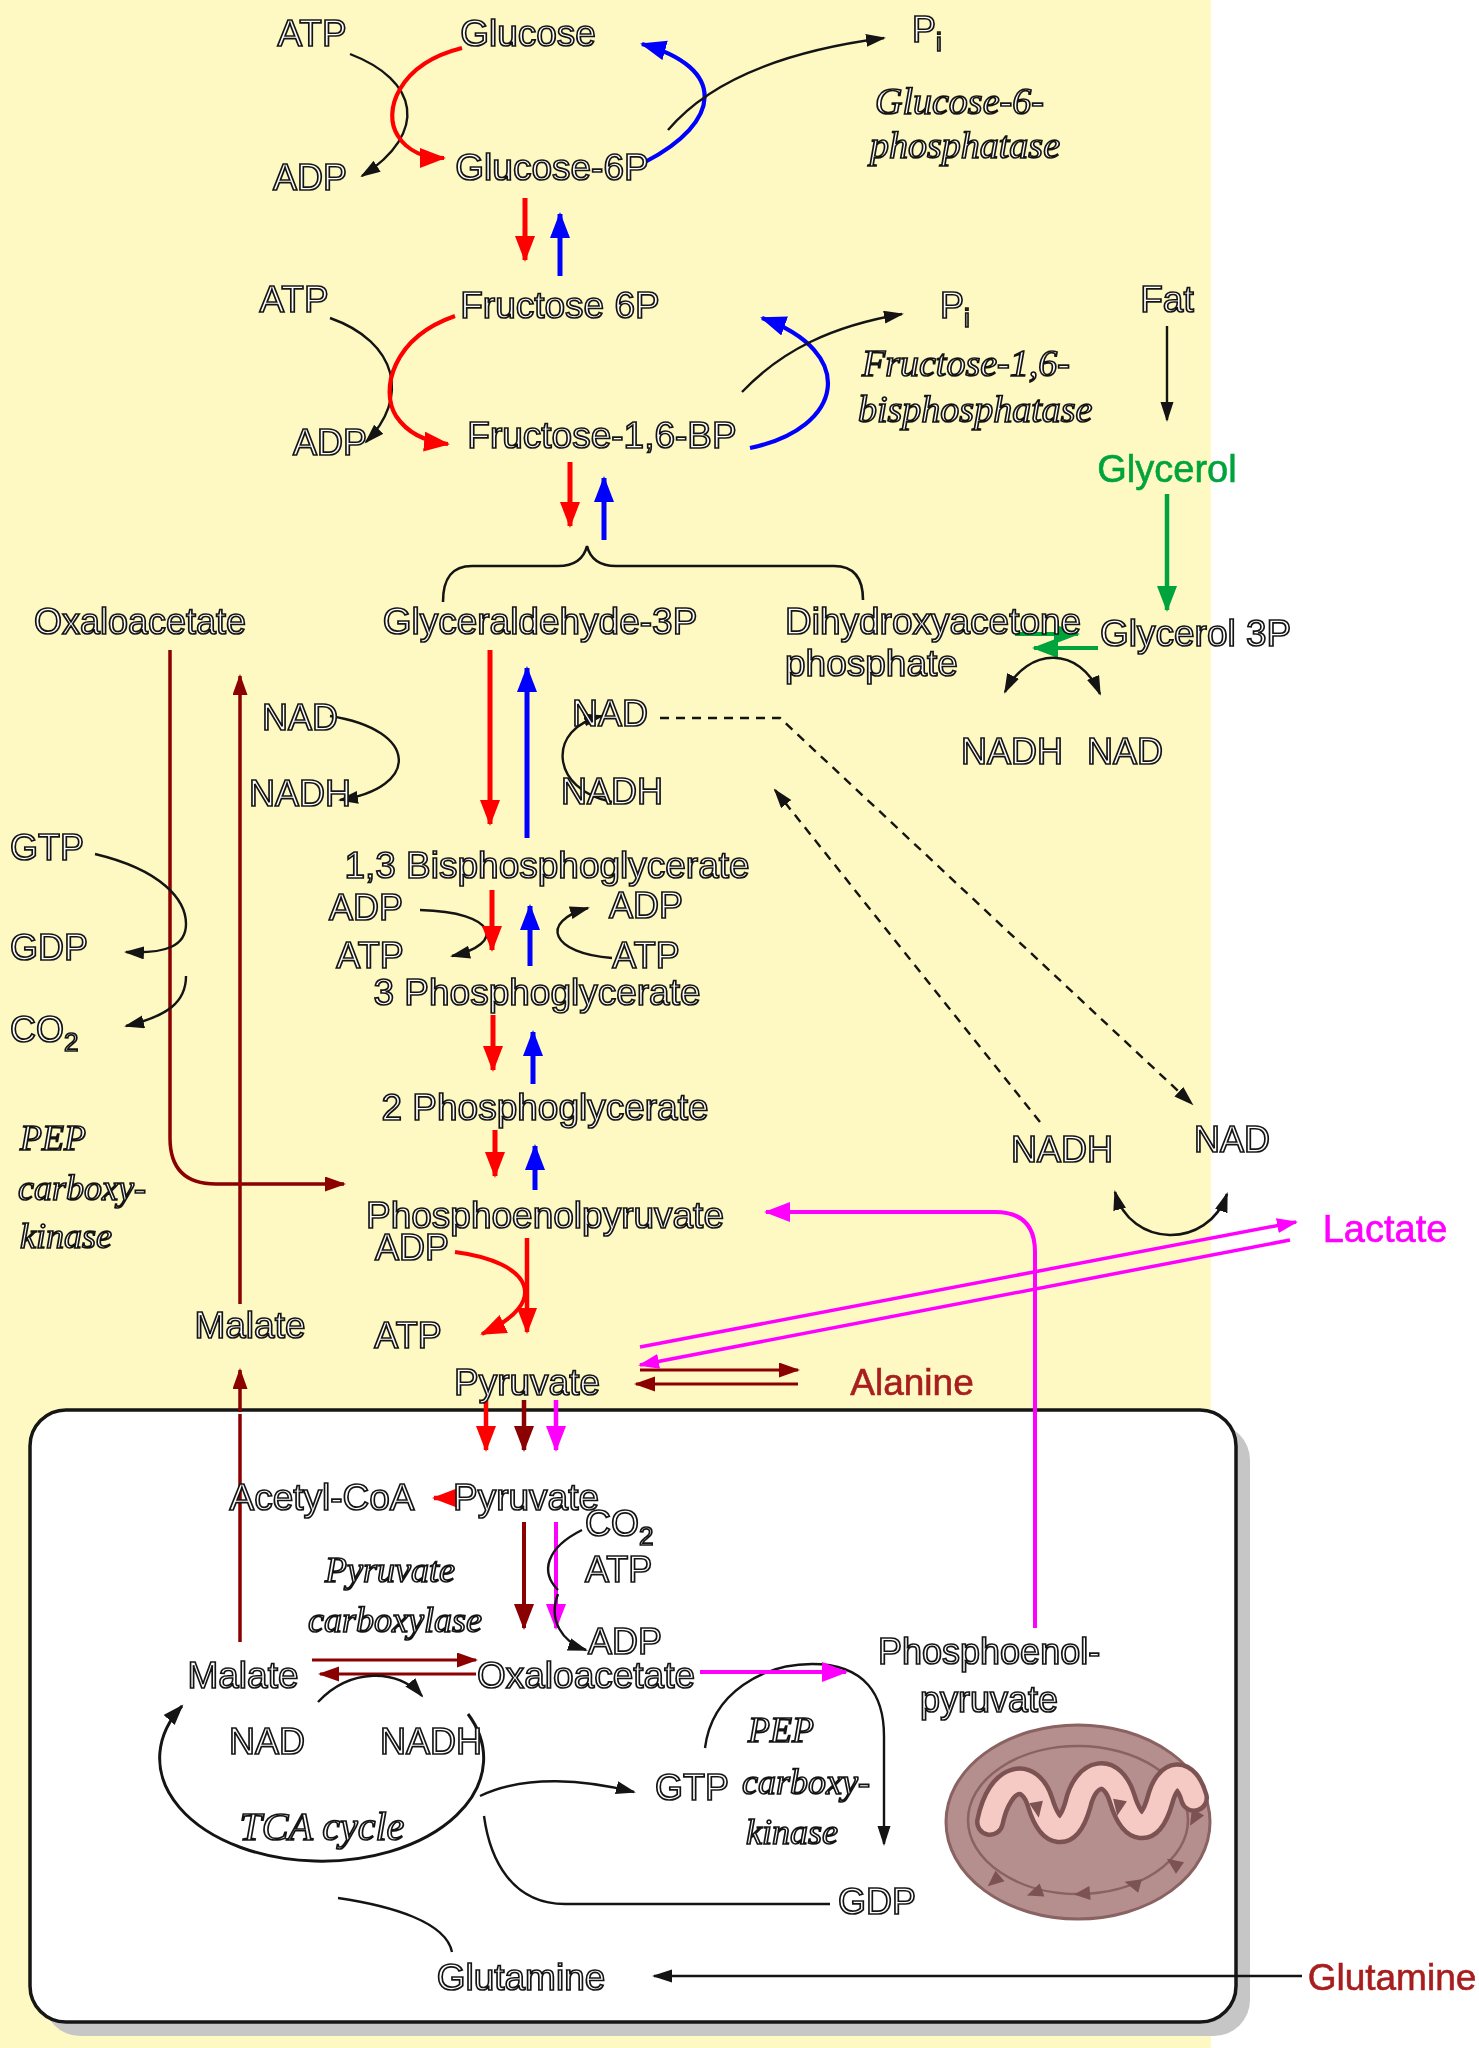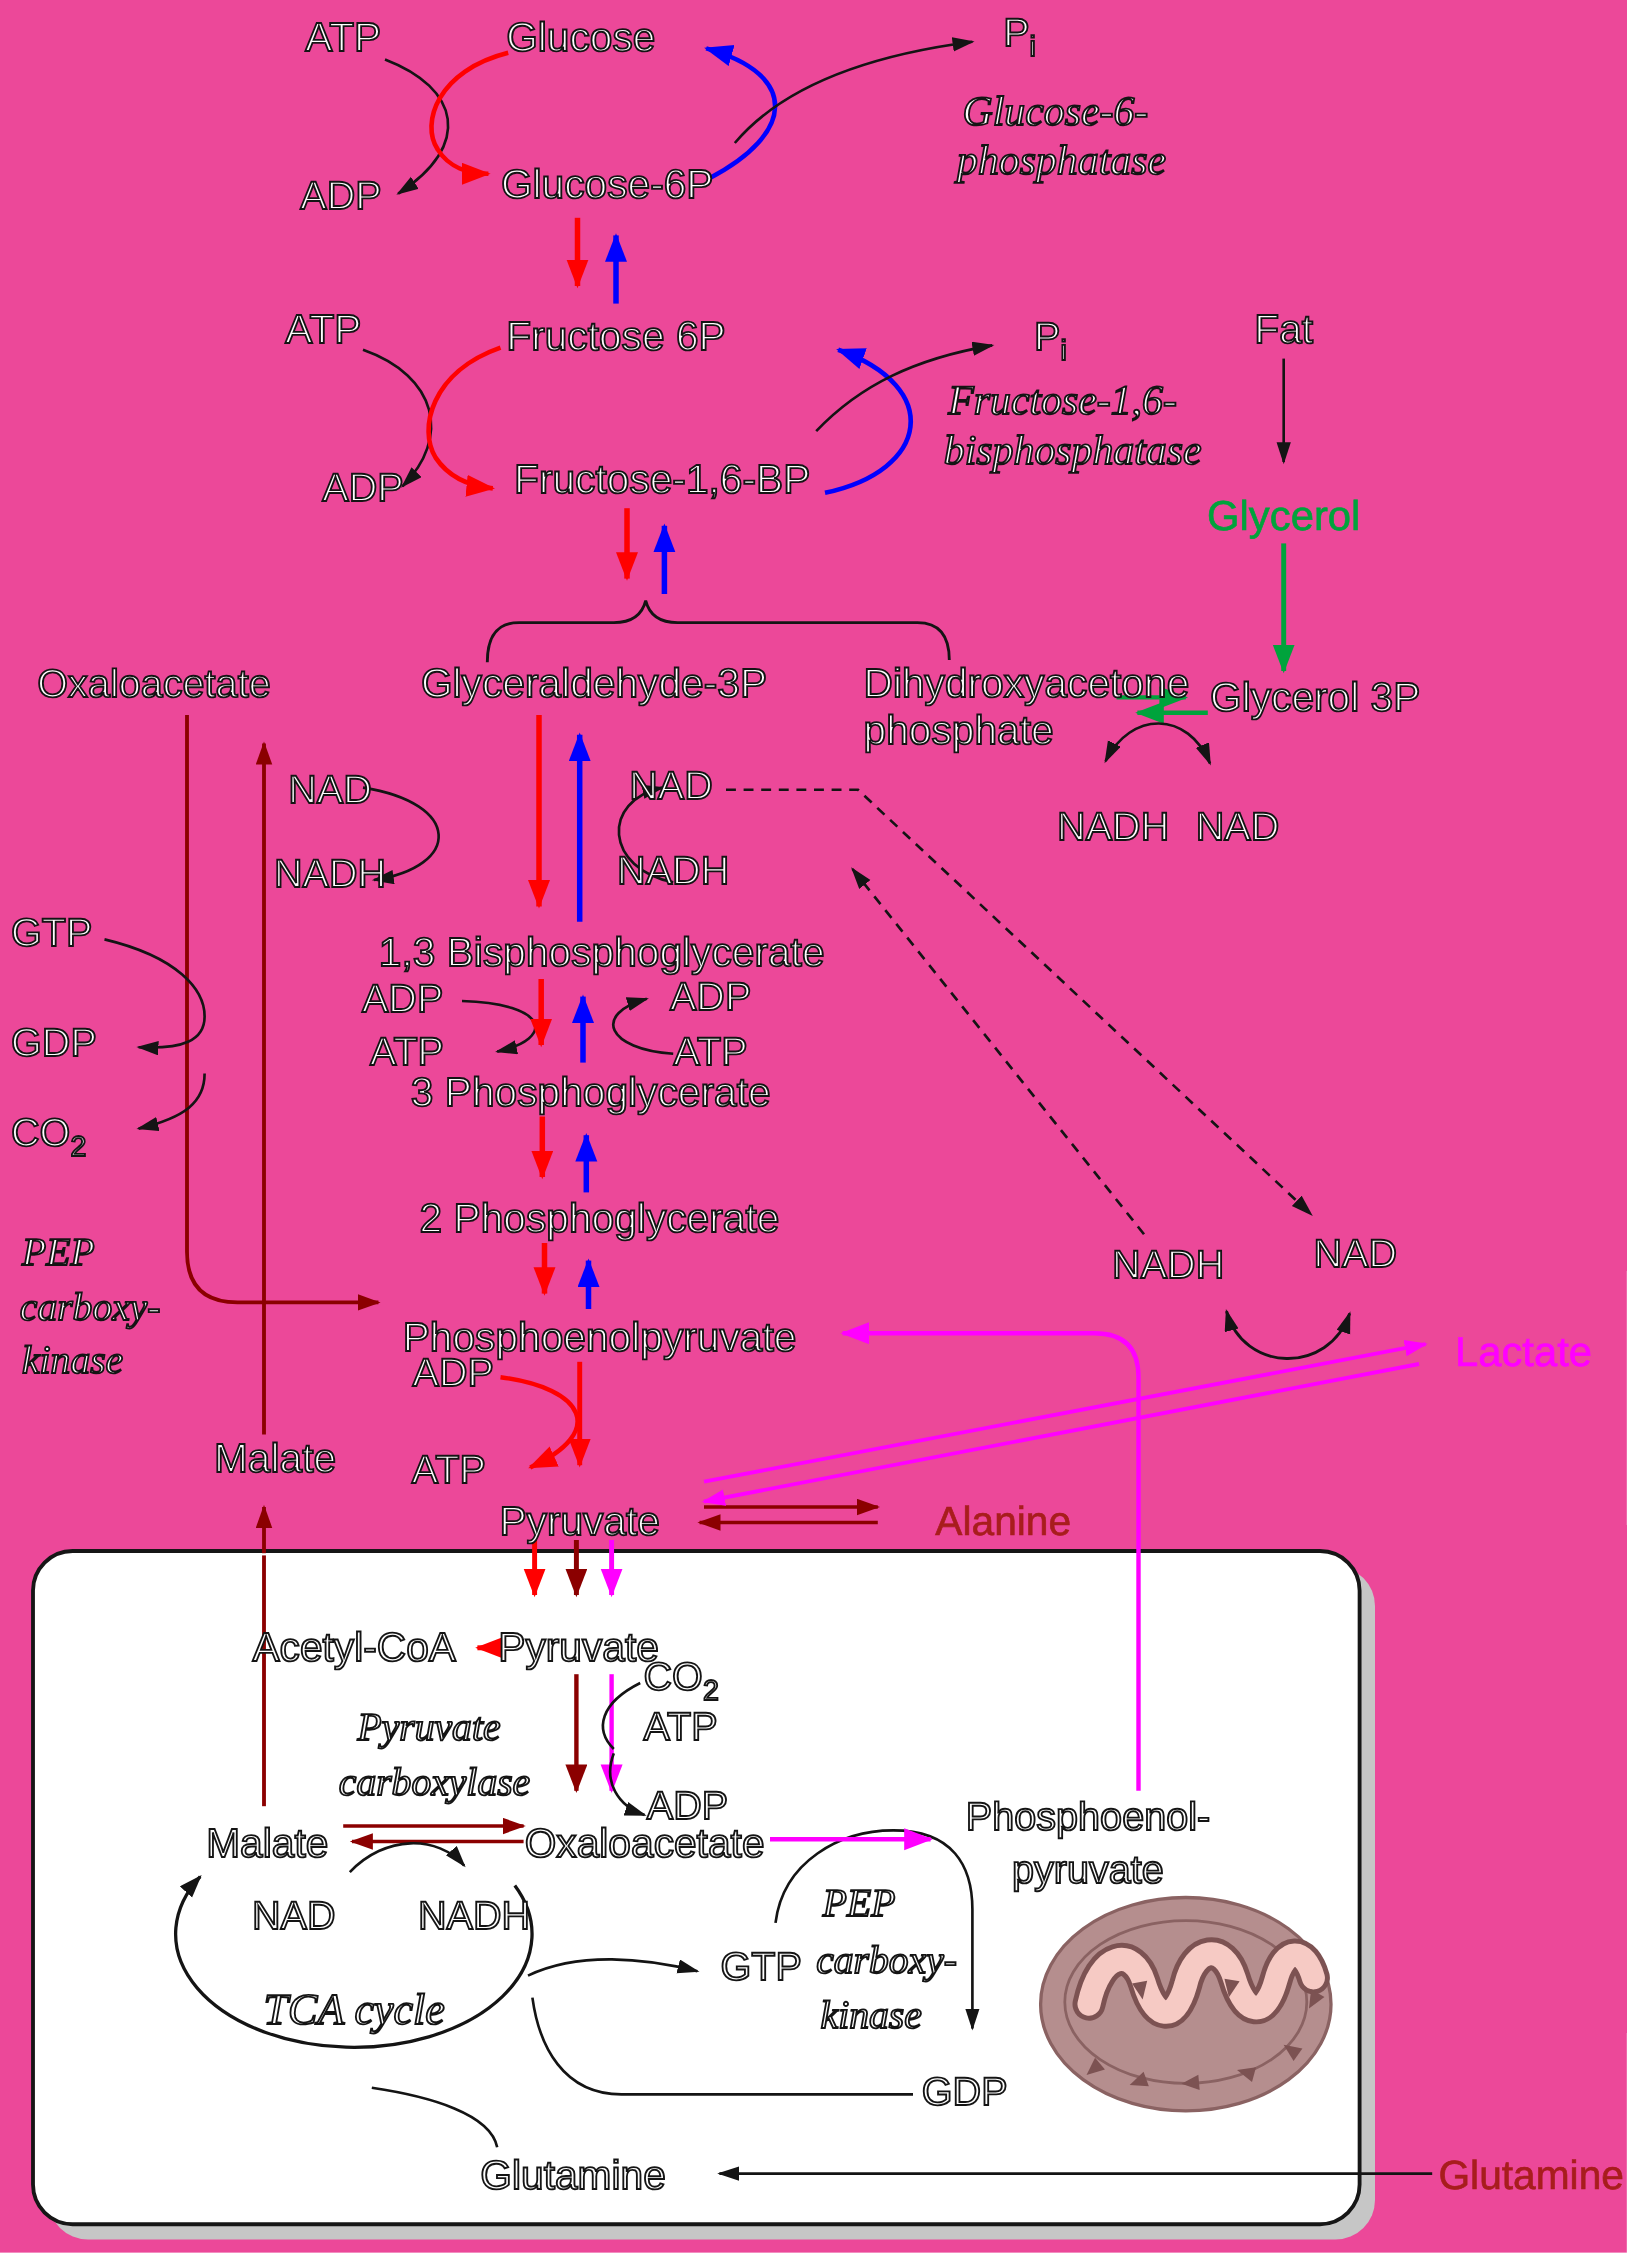--- a/index.html
+++ b/index.html
@@ -1,16 +1,16 @@
 <!DOCTYPE html>
 <html><head>
 <meta charset="utf-8">
 <style>
   html,body{margin:0;padding:0;background:#ffffff;}
-  #stage{width:1479px;height:2048px;position:relative;background:#ec4899;}
+  #stage{width:1211px;height:2048px;position:relative;background:#fef9c3;}
   svg{display:block;}
   .hollow{fill:#ffffff;stroke:#141414;stroke-width:1.7;}
   .solid{stroke-width:0.6;}
   text{font-family:"Liberation Sans",sans-serif;}
   text.serif{font-family:"Liberation Serif",serif;font-style:italic;}
 </style>
 </head>
 <body>
 
 <div id="stage">

